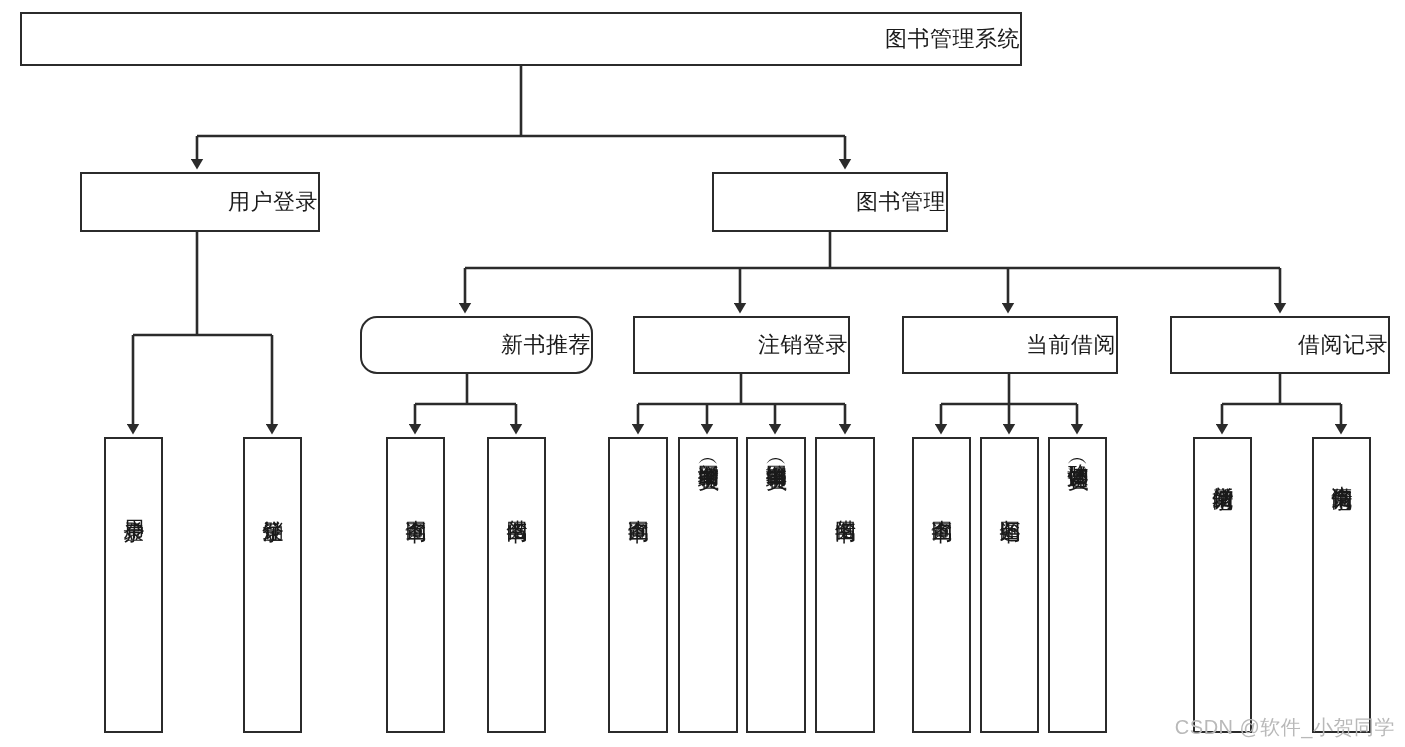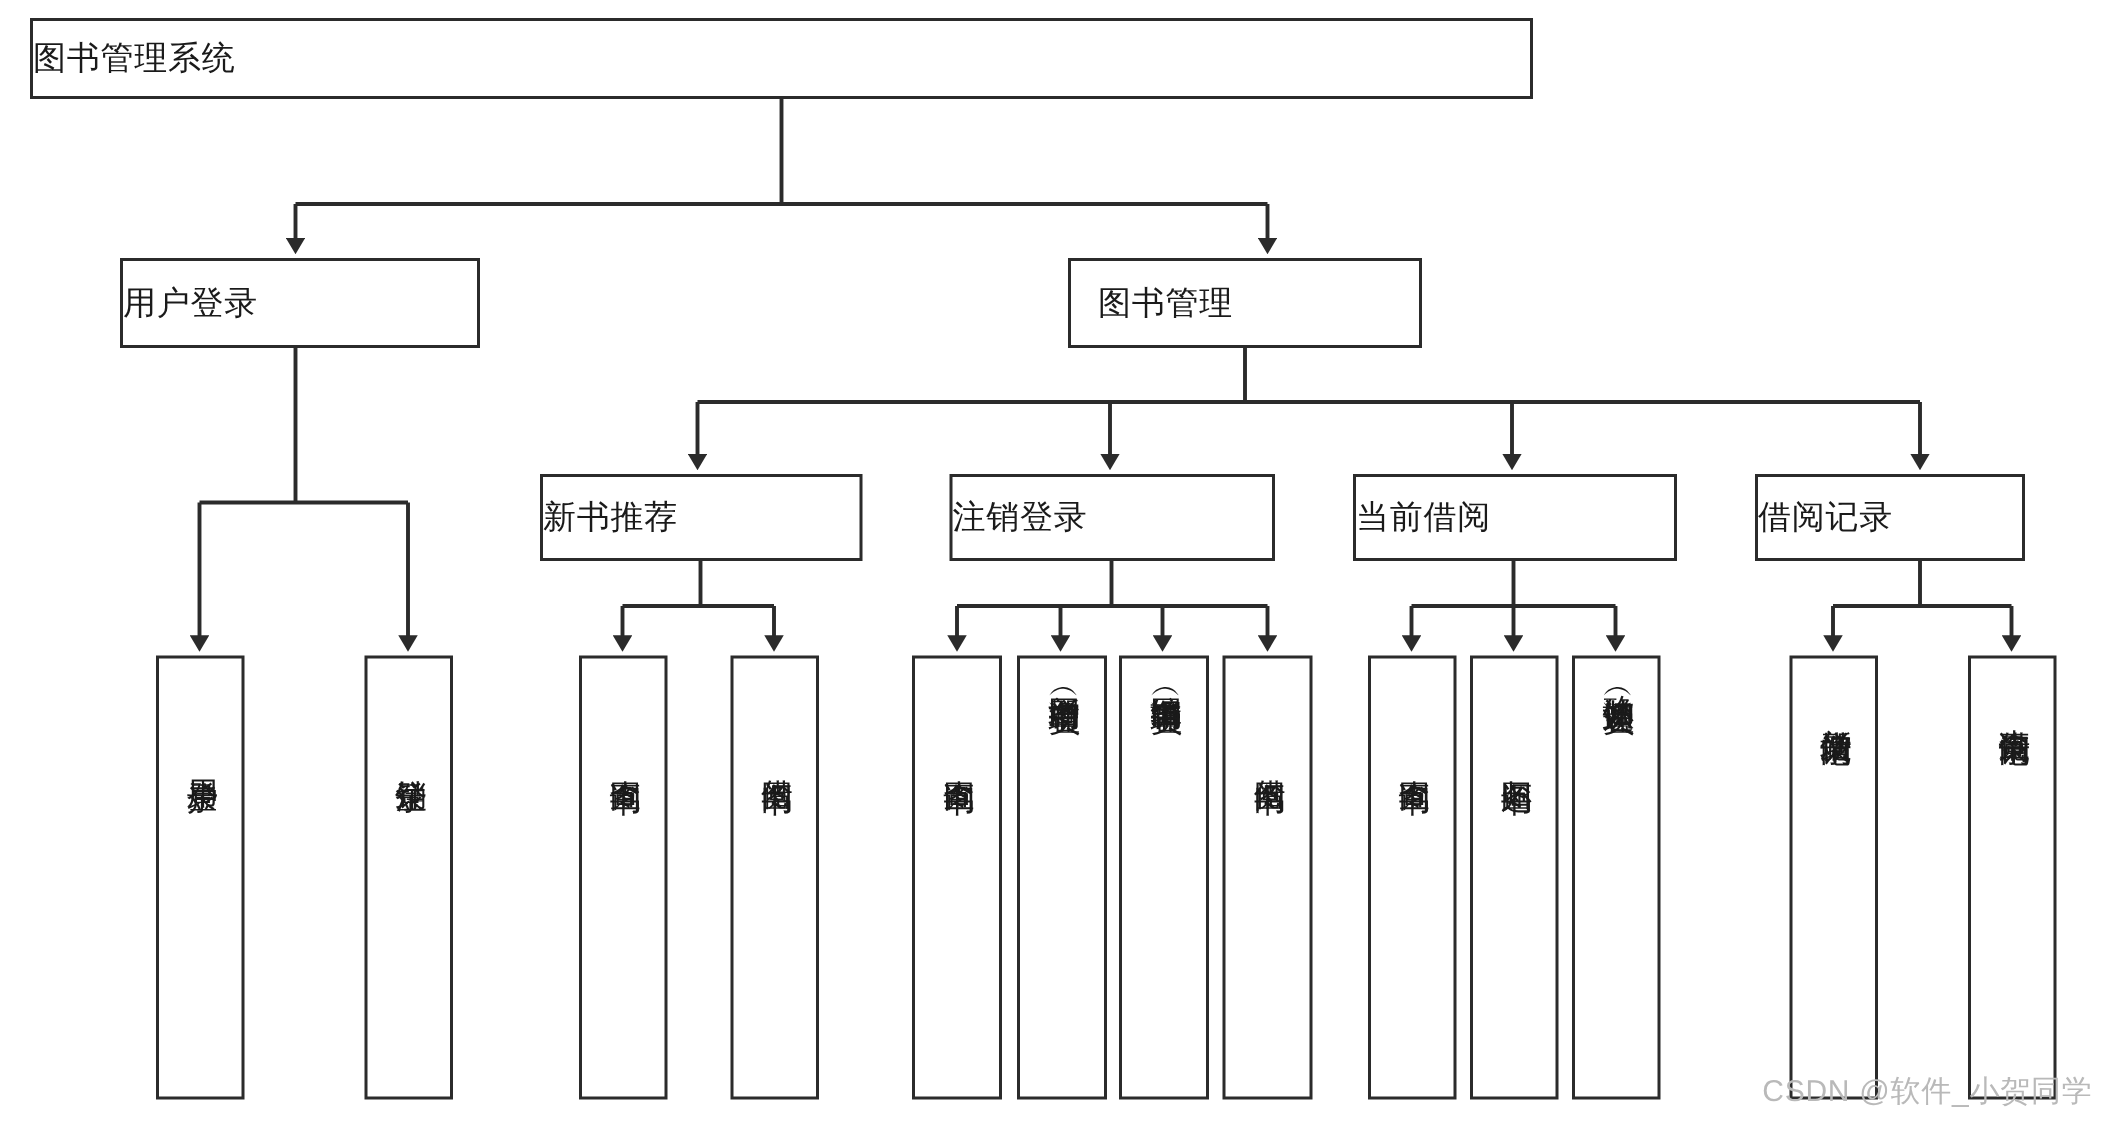--- a/index.html
+++ b/index.html
@@ -26,21 +26,21 @@
     height: 747px;
     pointer-events: none;
   }
   .node {
     position: absolute;
     box-sizing: border-box;
     background: #ffffff;
     border: 2.5px solid #2b2b2b;
     display: flex;
     align-items: center;
-    justify-content: flex-start;
+    justify-content: flex-end;
     color: #1a1a1a;
     z-index: 2;
   }
   .node .lbl {
     font-size: 22px;
     line-height: 1.1;
     letter-spacing: 0.5px;
     white-space: nowrap;
   }
   .node.leaf {
@@ -137,33 +137,33 @@
   </div>
 
   <div class="node" style="left:80px; top:172px; width:240px; height:60px;">
     <span class="lbl">用户登录</span>
   </div>
 
   <div class="node" style="left:712px; top:172px; width:236px; height:60px;padding-left:18px;">
     <span class="lbl">图书管理</span>
   </div>
 
-  <div class="node" style="left:360px; top:316px; width:215px; height:58px;">
+  <div class="node" style="left:360px; top:316px; width:233px; height:58px;border-radius:17px;">
     <span class="lbl">新书推荐</span>
   </div>
 
   <div class="node" style="left:633px; top:316px; width:217px; height:58px;">
     <span class="lbl">注销登录</span>
   </div>
 
   <div class="node" style="left:902px; top:316px; width:216px; height:58px;">
     <span class="lbl">当前借阅</span>
   </div>
 
-  <div class="node" style="left:1170px; top:316px; width:180px; height:58px;">
+  <div class="node" style="left:1170px; top:316px; width:220px; height:58px;">
     <span class="lbl">借阅记录</span>
   </div>
 
   <div class="node leaf short" style="left:104px; top:437px; width:59px; height:296px;">
     <span class="lbl">用户登录</span>
   </div>
 
   <div class="node leaf short" style="left:243px; top:437px; width:59px; height:296px;">
     <span class="lbl">注销登录</span>
   </div>

